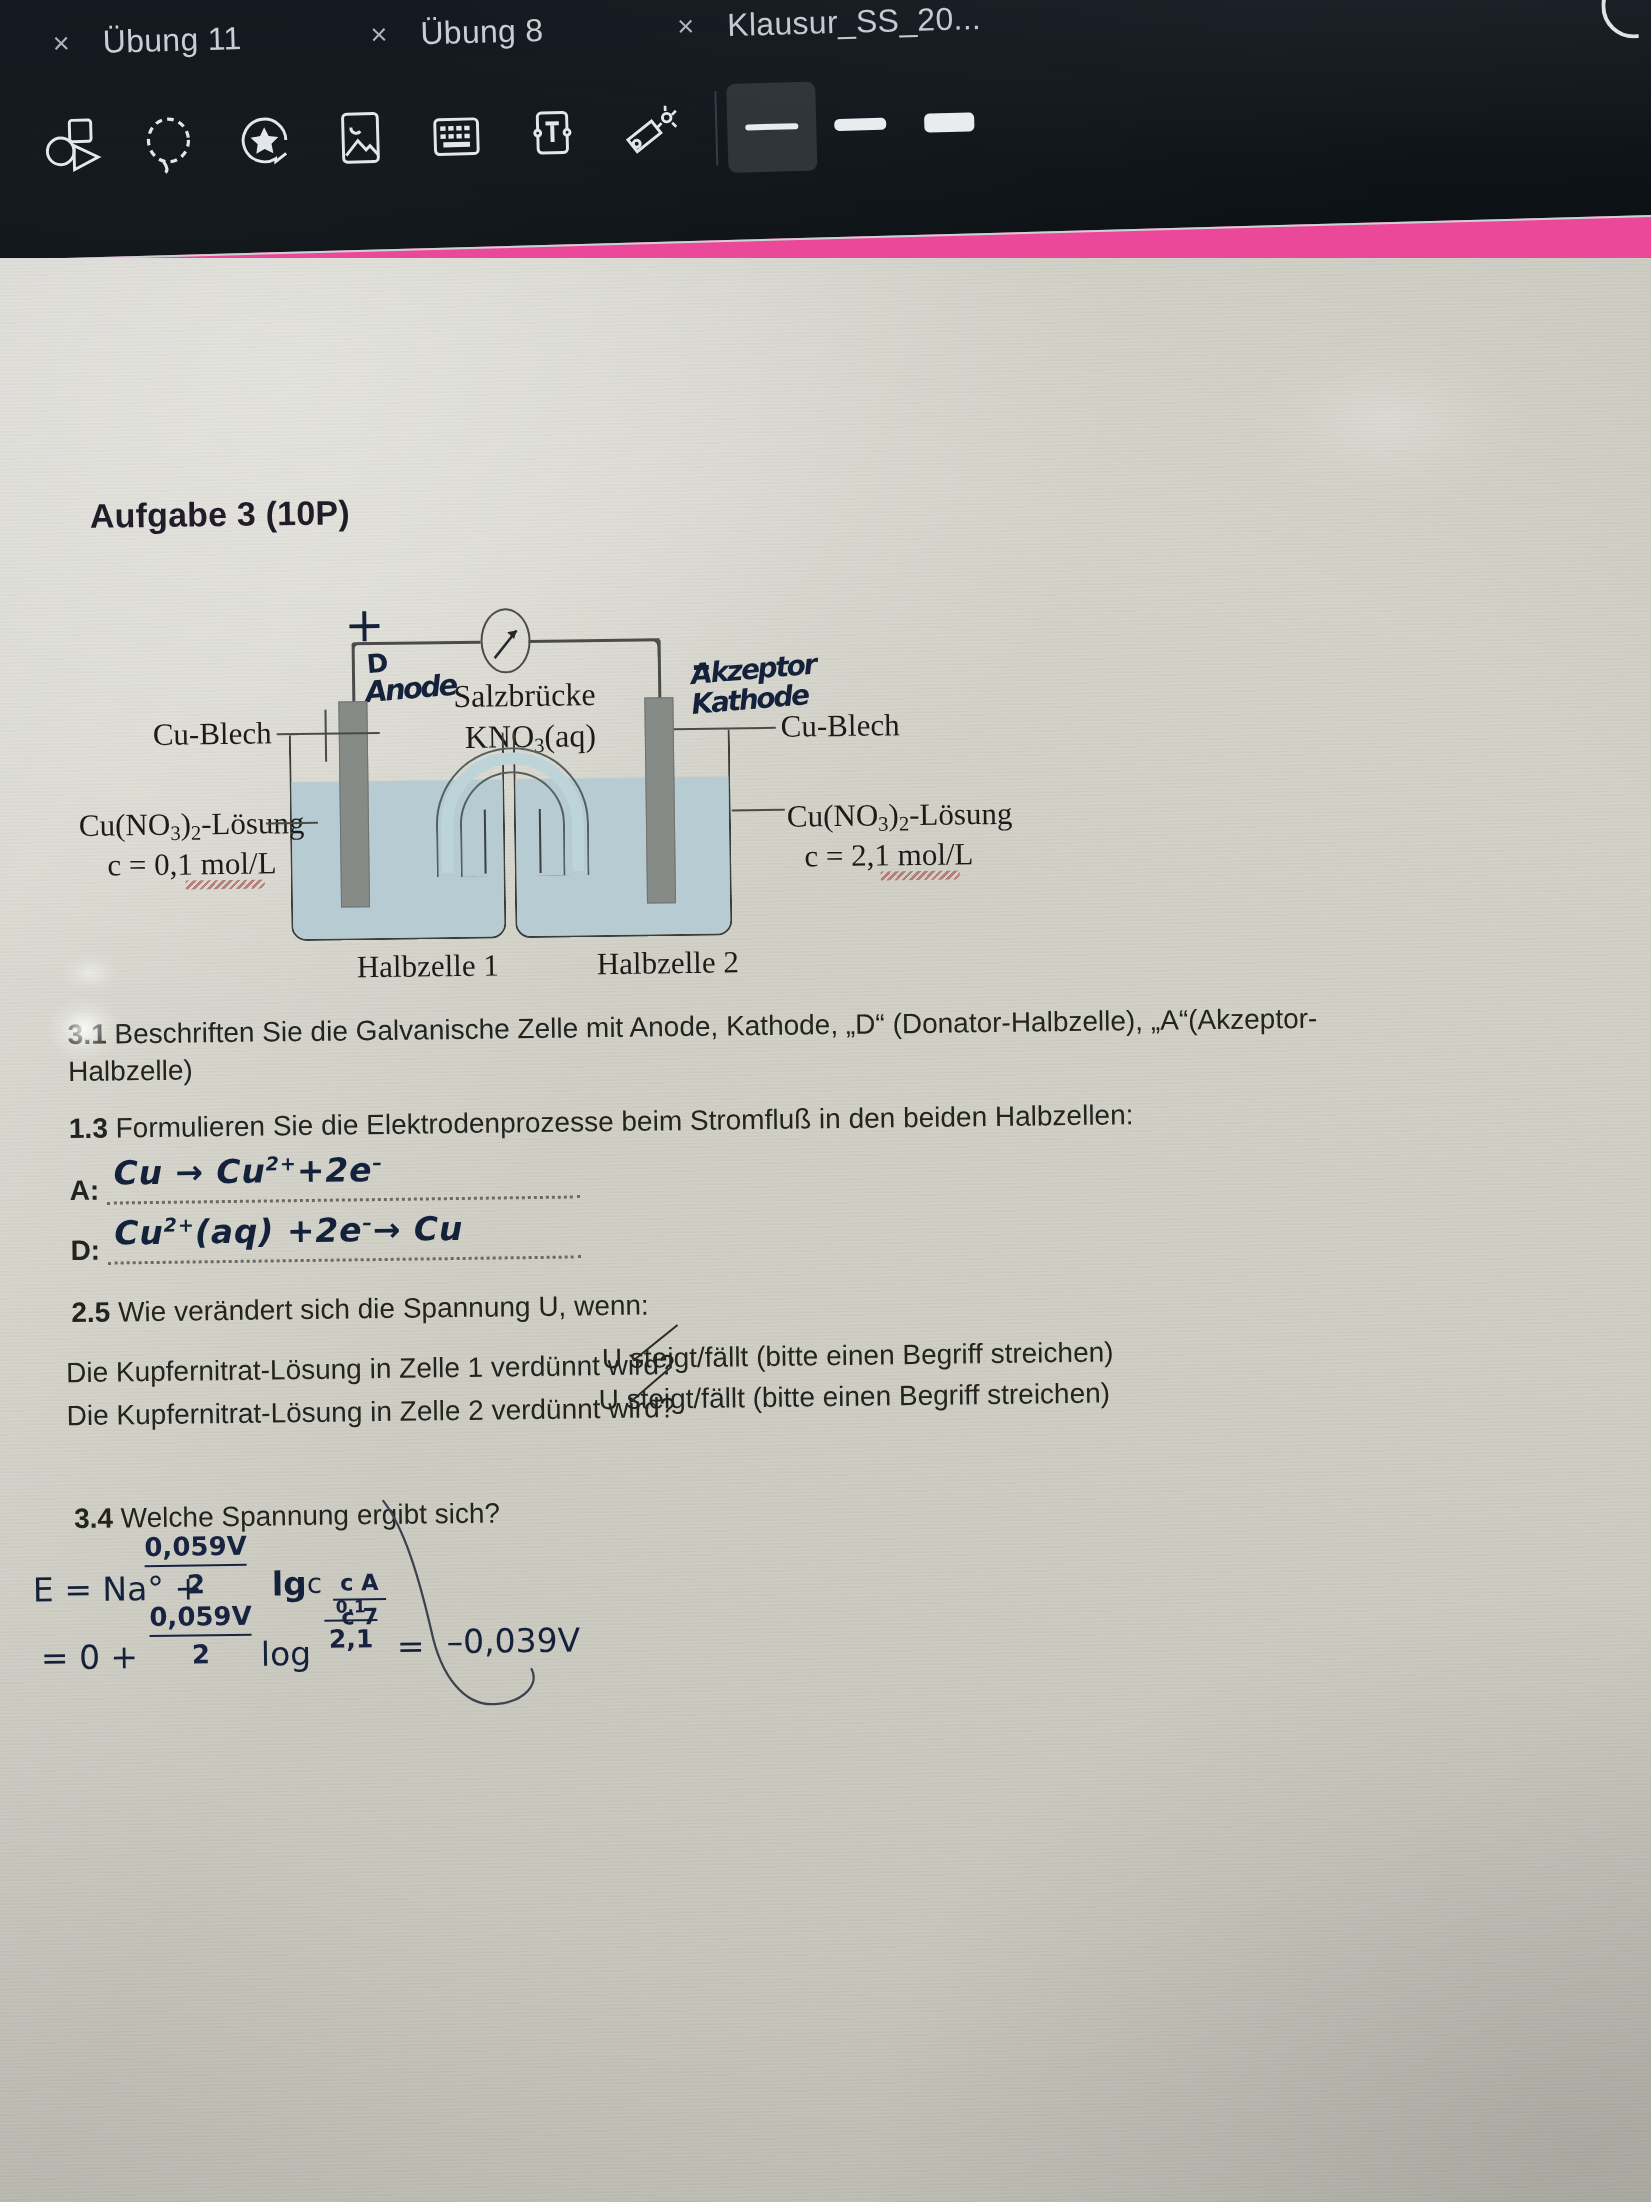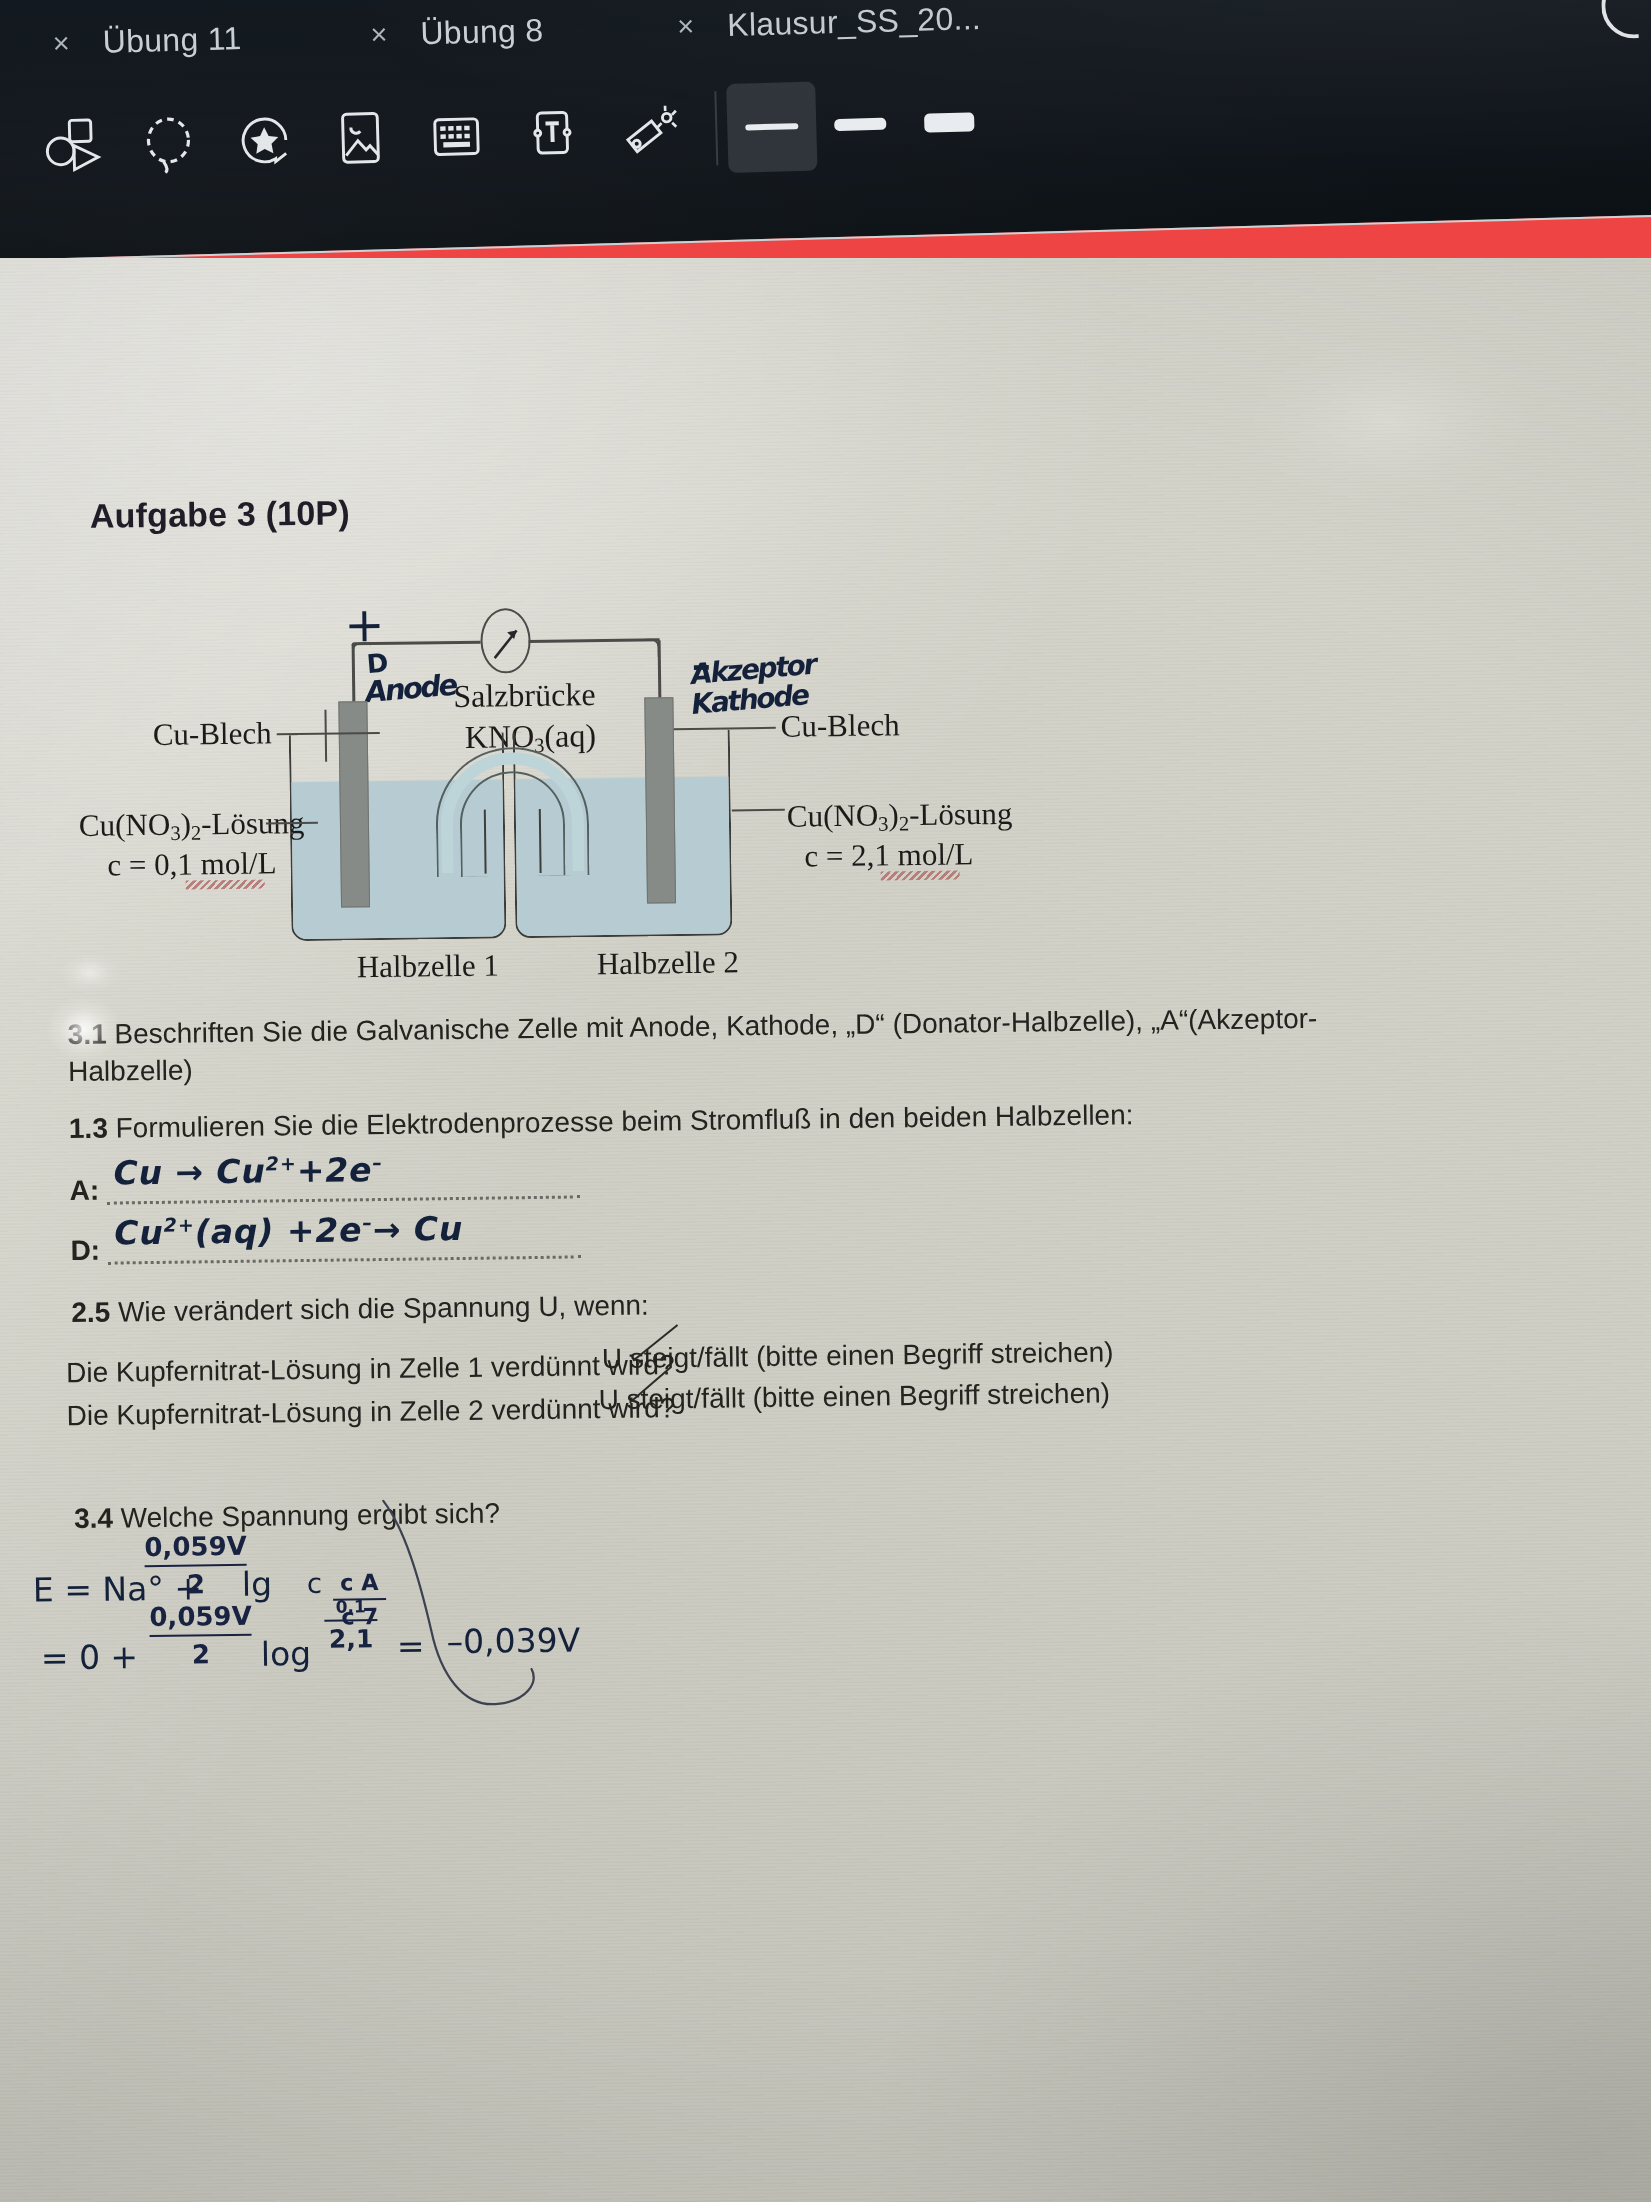--- a/index.html
+++ b/index.html
@@ -7,21 +7,21 @@
     width: 1652px; height: 2203px;
     background: #0d1117;
     font-family: "Liberation Sans", sans-serif;
     overflow: hidden;
   }
 
   
   #app {
     position: relative;
     width: 1652px; height: 2203px;
-    background: #ef4444;
+    background: #ec4899;
     overflow: hidden;
   }
 
   
   #chrome {
     position: absolute;
     top: -22.4px; left: -13.8px;
     width: 1686px; height: 284px;
     background: linear-gradient(180deg,#141a21 0%, #11161c 60%, #0c1116 100%);
     transform: rotate(-1.55deg);
@@ -466,21 +466,21 @@
         <svg class="curve" style="left:387px; top:1275px;" width="224" height="232" viewBox="0 0 260 270" fill="none">
           <path d="M6 8 C 30 40, 46 96, 60 160 C 70 210, 96 250, 136 246 C 170 243, 184 222, 176 206" stroke="#3c4250" stroke-width="2.6" fill="none" stroke-linecap="round"></path>
         </svg>
 
         <div class="hand" style="left:41px; top:1347px; font-size:33px; font-weight:500;">E =  Na° +</div>
         <div class="frac" style="left:153px; top:1310px; width:102px;">
           <div class="num">0,059V</div>
           <div class="bar"></div>
           <div class="den">2</div>
         </div>
-        <div class="hand" style="left:250px; top:1344px; font-size:33px; font-weight:400;">lg</div>
+        <div class="hand" style="left:280px; top:1344px; font-size:33px; font-weight:700;">lg</div>
         <div class="hand" style="left:315px; top:1347px; font-size:27.5px; font-weight:500;">c</div>
         <div class="frac" style="left:341px; top:1350px; width:53px;">
           <div class="num" style="font-size:22.4px;">c A</div>
           <div class="bar"></div>
           <div class="den" style="font-size:22.4px;">c 7</div>
         </div>
 
         <div class="hand" style="left:48px; top:1415px; font-size:33px; font-weight:500;">=  0 +</div>
         <div class="frac" style="left:157px; top:1380px; width:102px;">
           <div class="num">0,059V</div>

